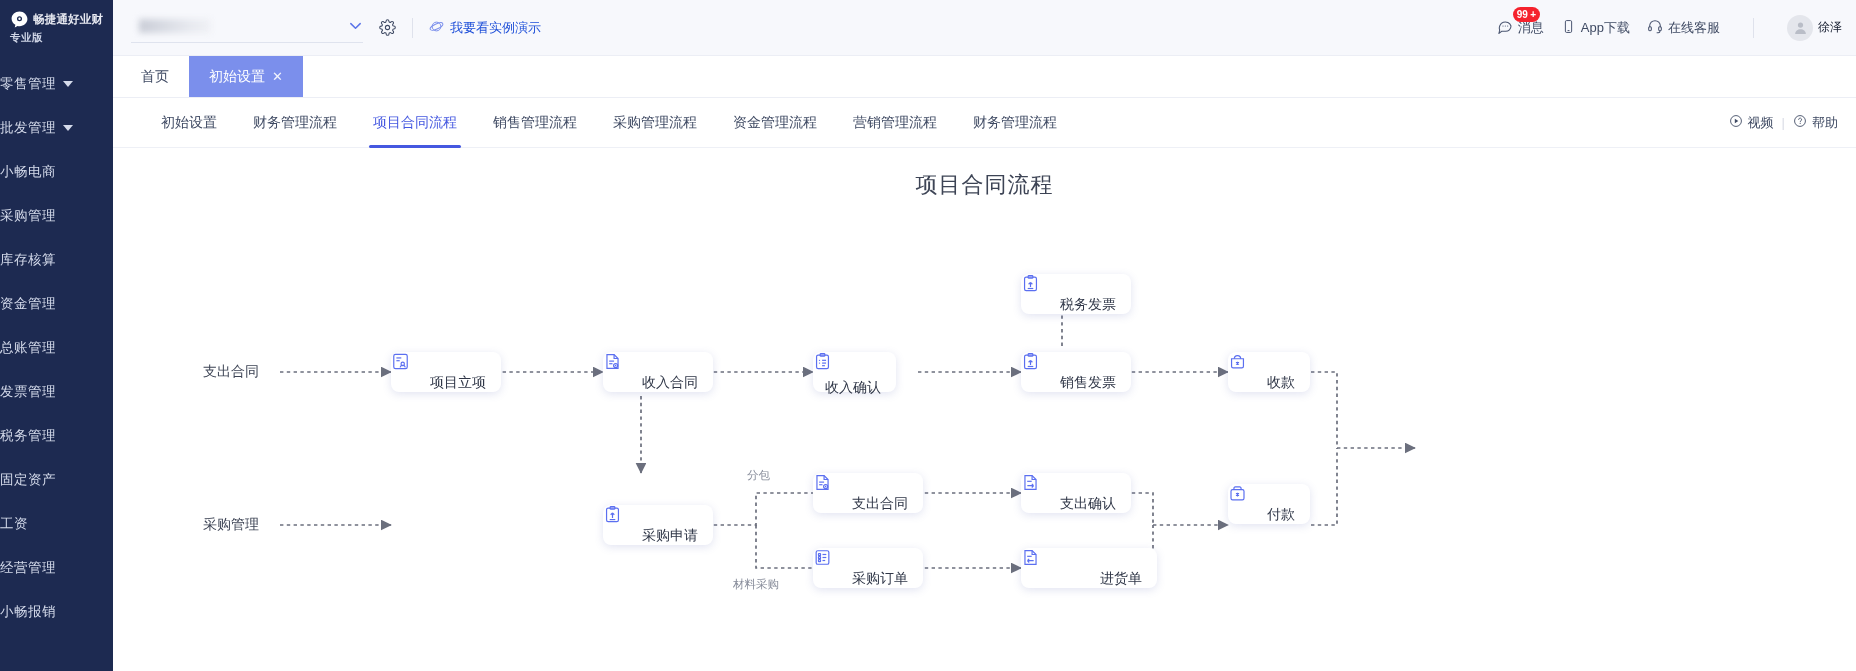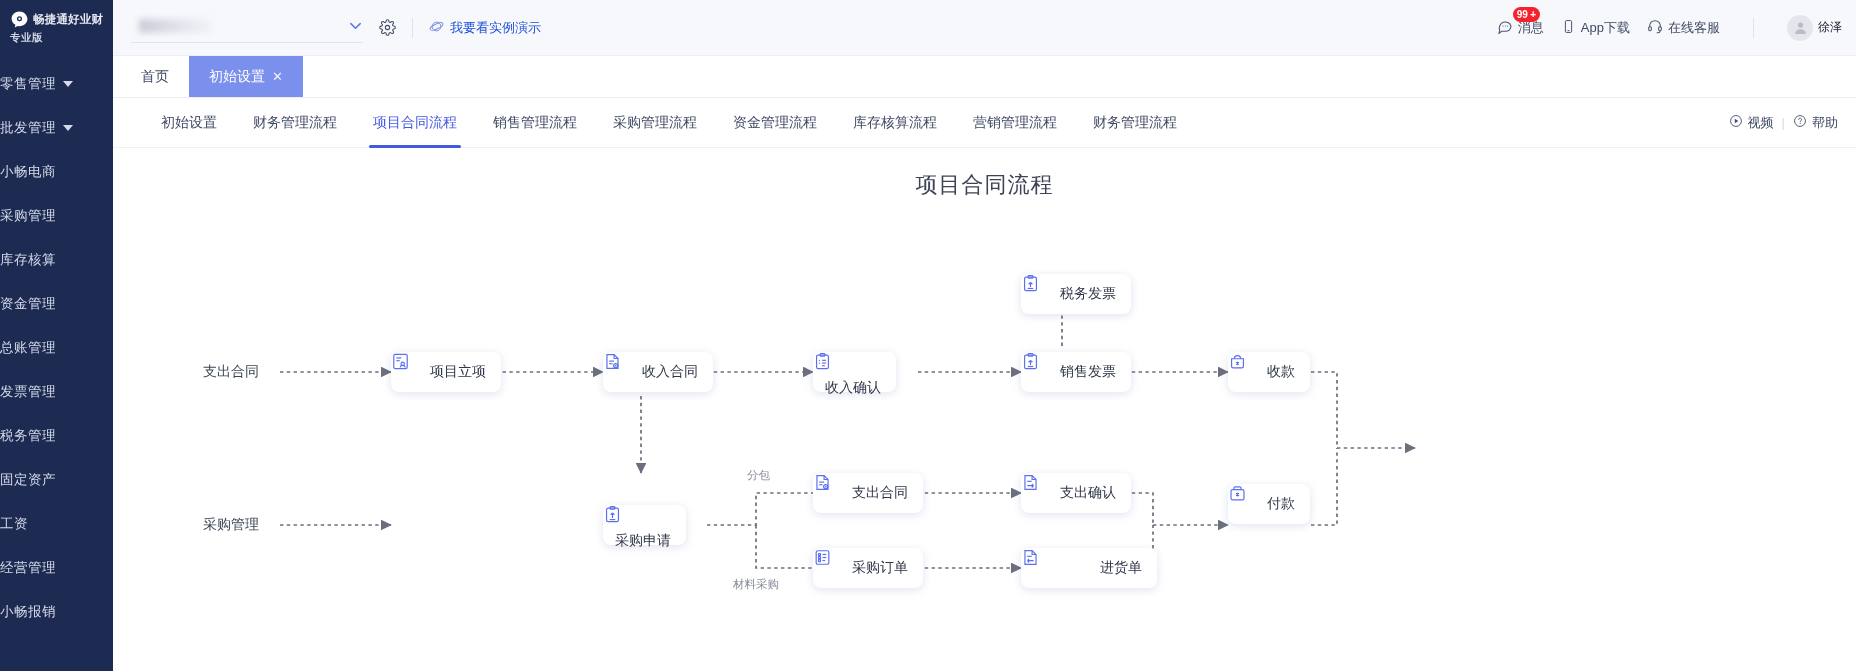--- a/index.html
+++ b/index.html
@@ -149,21 +149,21 @@
   }
   .fc { position: absolute; inset: 0; }
   .fc svg { position: absolute; left: 0; top: 0; }
 
   .node {
     position: absolute;
     height: 40px;
     background: #fff;
     border-radius: 8px;
     box-shadow: 0 2px 9px rgba(90,100,180,.18);
-    display: flex; align-items: center; gap: 8px;
+    display: flex; align-items: flex-end; gap: 8px;
     padding: 0 15px 0 12px;
     font-size: 14px; color: #2f3647;
     white-space: nowrap;
     cursor: pointer;
   }
   .node .ico { width: 19px; height: 19px; flex: 0 0 19px; display: block; }
   .rowlabel {
     position: absolute; font-size: 14px; color: #3d4455; white-space: nowrap;
   }
   .edgelabel {
@@ -332,23 +332,20 @@
       <div class="ftab">
         <span>销售管理流程</span>
       </div>
       <div class="ftab">
         <span>采购管理流程</span>
       </div>
       <div class="ftab">
         <span>资金管理流程</span>
       </div>
       <div class="ftab">
-        <span>库存核算流程</span>
-      </div>
-      <div class="ftab">
         <span>营销管理流程</span>
       </div>
       <div class="ftab">
         <span>财务管理流程</span>
       </div>
 
       <div class="ftabs-right">
         <span class="lnk">
           <span>
             <svg viewBox="0 0 24 24" width="14" height="14" fill="none" stroke="#3f4a63" stroke-width="1.5">
@@ -500,21 +497,21 @@
             <svg viewBox="0 0 24 24" width="19" height="19" fill="none" stroke="#5b6ff0" stroke-width="1.5">
               <path d="M4.5 8.5h15v9.5a2 2 0 01-2 2h-11a2 2 0 01-2-2z"></path>
               <path d="M8 8.5c0-2.2 1.8-4 4-4s4 1.8 4 4"></path>
               <path d="M10 13.3h4M10 15.5h4M12 12.3v4.2"></path>
             </svg>
           </span>
           <span>收款</span>
         </div>
 
 
-        <div class="node" style="left:490px; top:357px;flex-direction:column;">
+        <div class="node" style="left:490px; top:357px;">
           <span class="ico">
             <svg viewBox="0 0 24 24" width="19" height="19" fill="none" stroke="#5b6ff0" stroke-width="1.5">
               <rect x="4.5" y="4" width="15" height="17" rx="2"></rect>
               <rect x="9" y="2" width="6" height="3.4" rx="1.1"></rect>
               <path d="M12 10v6.4m0-6.4l-2.3 2.3M12 10l2.3 2.3"></path>
               <line x1="8.5" y1="18.4" x2="15.5" y2="18.4"></line>
             </svg>
           </span>
           <span>采购申请</span>
         </div>

